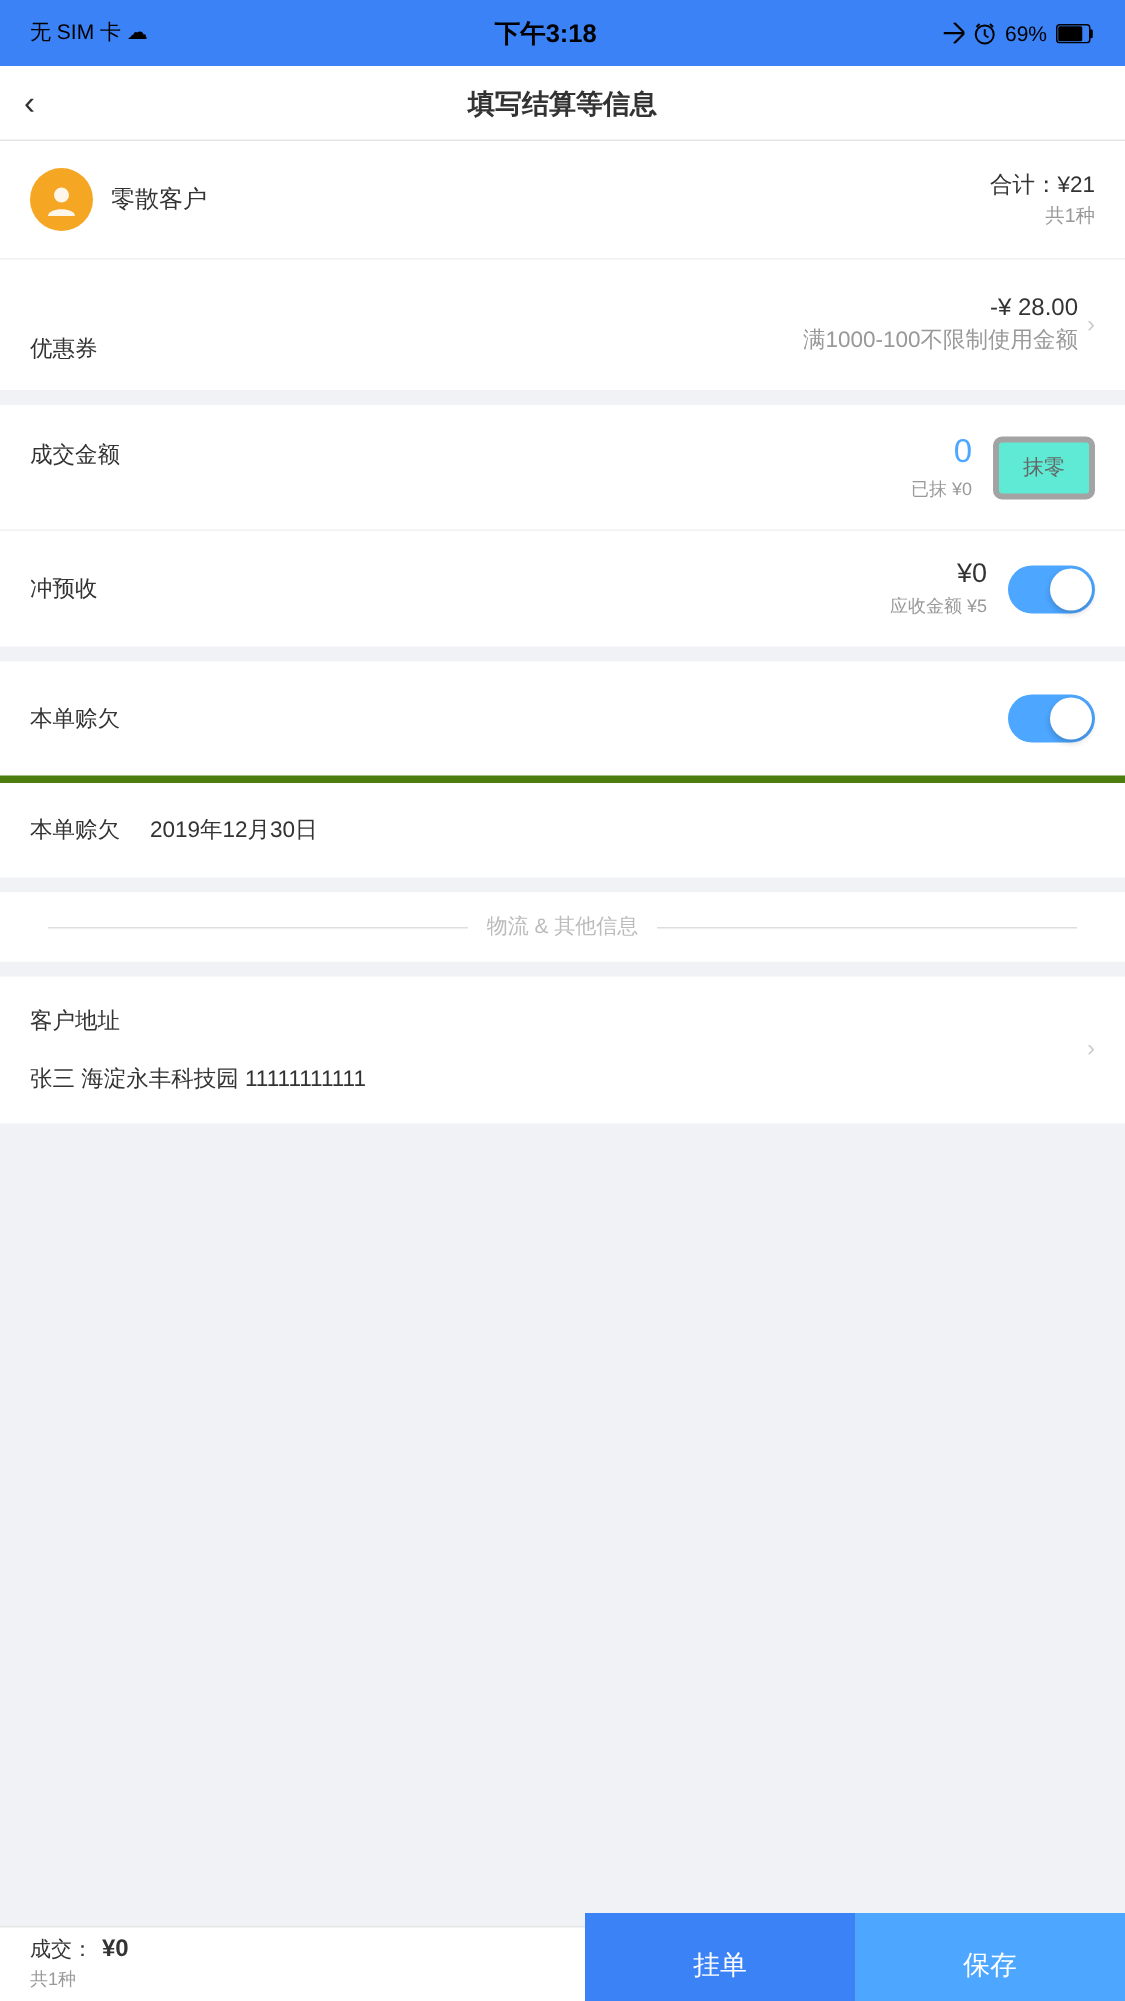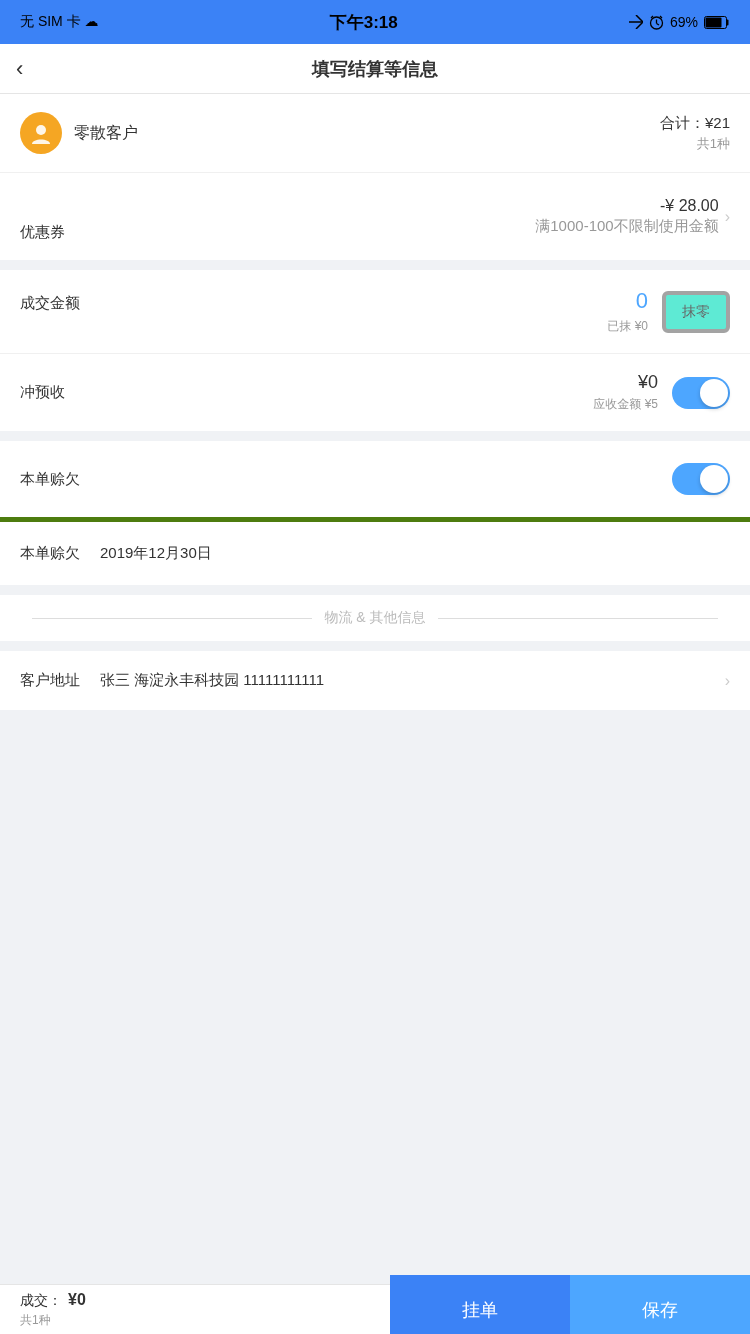--- a/index.html
+++ b/index.html
@@ -297,20 +297,21 @@
     .address-row {
       display: flex;
       align-items: center;
       justify-content: space-between;
       padding: 20px 20px;
     }
     .address-left {
       display: flex;
       align-items: flex-start;
       gap: 20px;
+      flex-direction: column;
     }
     .address-key {
       font-size: 15px;
       color: #333;
       white-space: nowrap;
     }
     .address-value {
       font-size: 15px;
       color: #333;
     }

